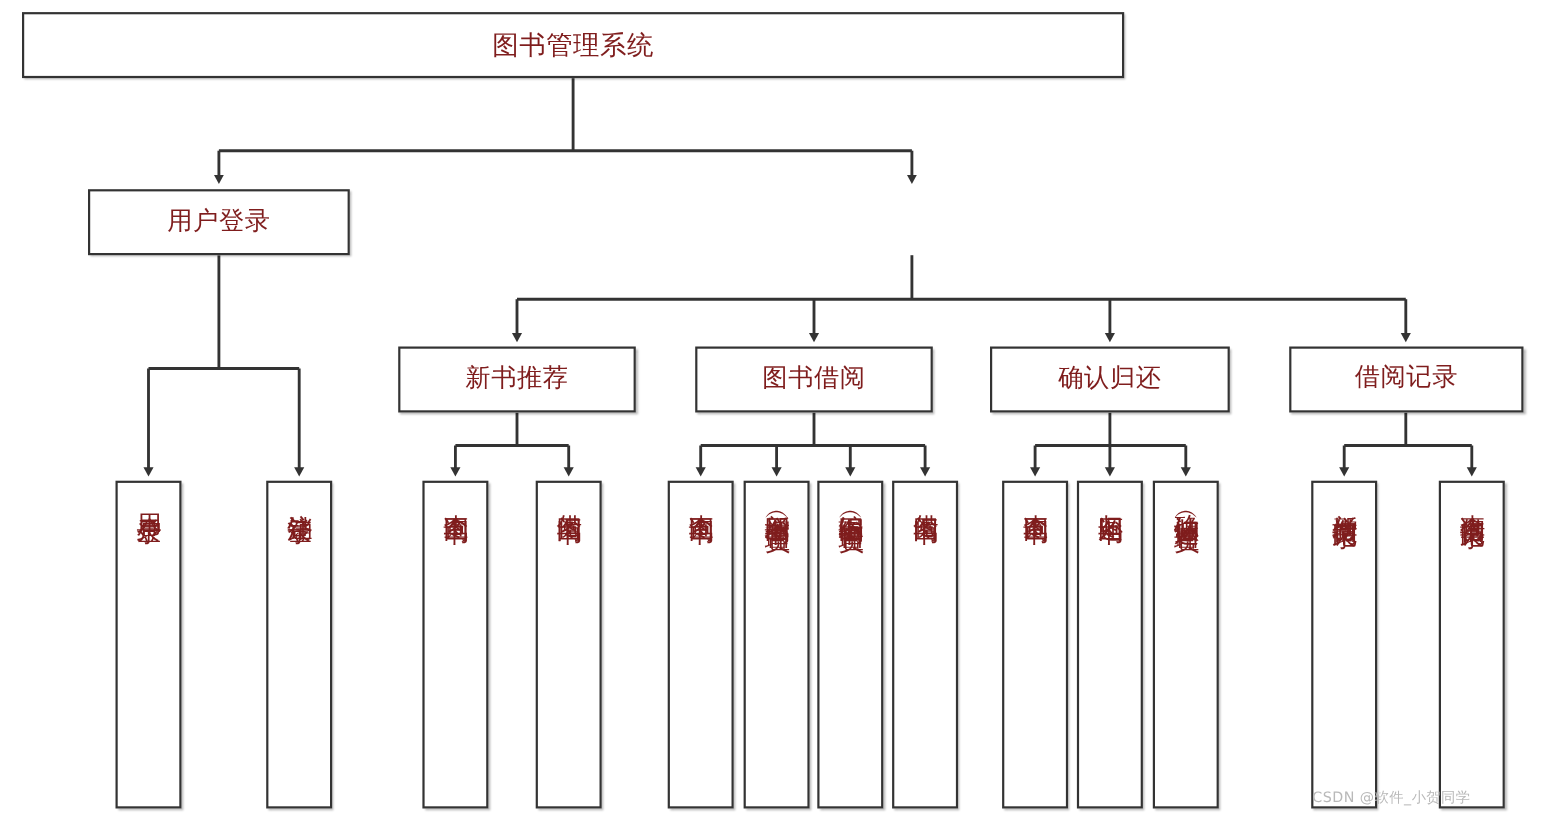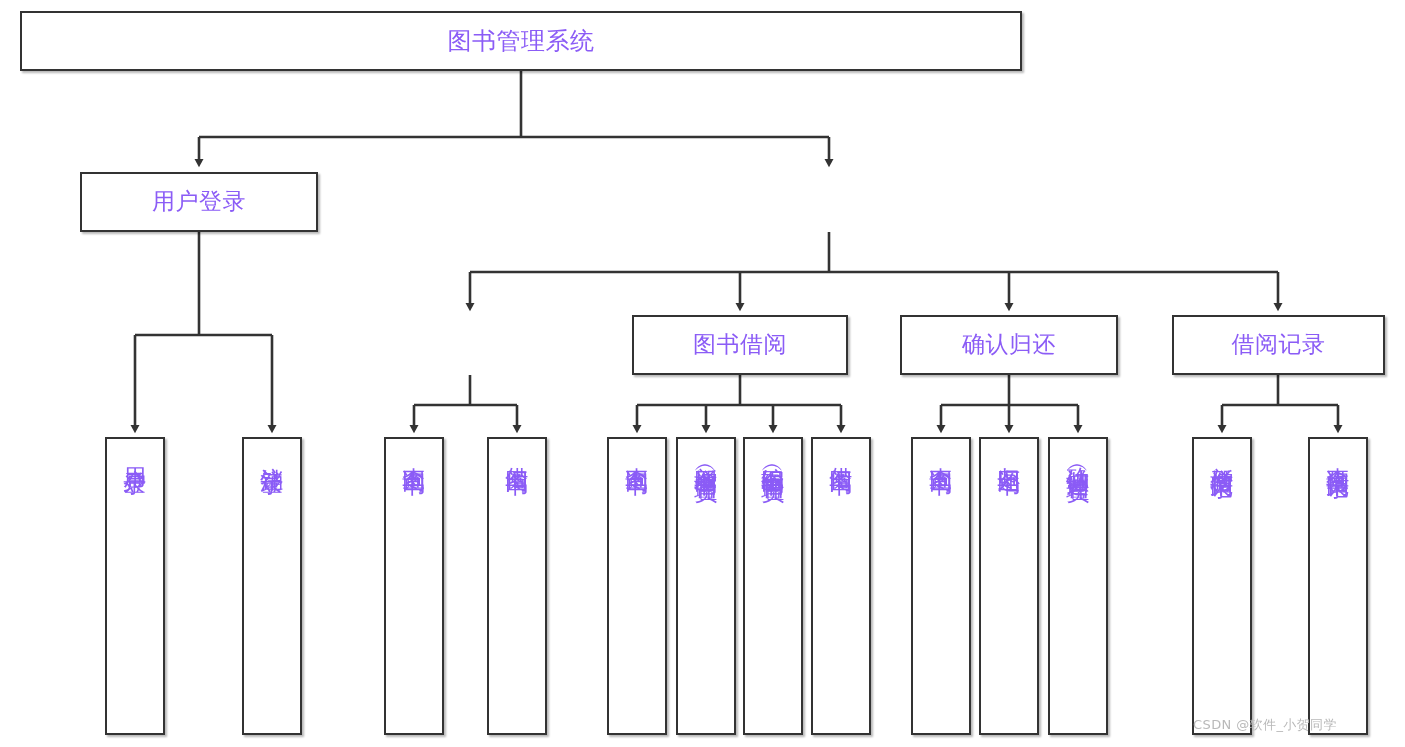--- a/index.html
+++ b/index.html
@@ -27,21 +27,21 @@
   }
   .node {
     position: absolute;
     box-sizing: border-box;
     background: #ffffff;
     border: 2px solid #333333;
     box-shadow: 2px 2px 2px rgba(0,0,0,0.28);
     display: flex;
     align-items: center;
     justify-content: center;
-    color: #8b5cf6;
+    color: #7f1d1d;
   }
   .node-label {
     display: block;
     text-align: center;
     line-height: 1.18;
     letter-spacing: 0.5px;
     white-space: nowrap;
   }
   .node.horiz .node-label {
     font-size: 23px;
@@ -127,27 +127,30 @@
   </svg>
 
   <div class="node root horiz" style="left:20px; top:11px; width:1002px; height:60px;">
     <span class="node-label">图书管理系统</span>
   </div>
 
   <div class="node horiz" style="left:80px; top:172px; width:238px; height:60px;">
     <span class="node-label">用户登录</span>
   </div>
 
+  <div class="node horiz" style="left:362px; top:315px; width:216px; height:60px;">
+    <span class="node-label">新书推荐</span>
+  </div>
   <div class="node horiz" style="left:632px; top:315px; width:216px; height:60px;">
     <span class="node-label">图书借阅</span>
   </div>
   <div class="node horiz" style="left:900px; top:315px; width:218px; height:60px;">
     <span class="node-label">确认归还</span>
   </div>
-  <div class="node horiz" style="left:1172px; top:315px; width:213px; height:60px;">
+  <div class="node horiz" style="left:1172px; top:315px; width:213px; height:60px;font-family:Liberation Mono, monospace;">
     <span class="node-label">借阅记录</span>
   </div>
 
   <div class="node leaf" style="left:105px; top:437px; width:60px; height:298px;">
     <span class="node-label">用户登录</span>
   </div>
   <div class="node leaf" style="left:242px; top:437px; width:60px; height:298px;">
     <span class="node-label">注销登录</span>
   </div>
 

